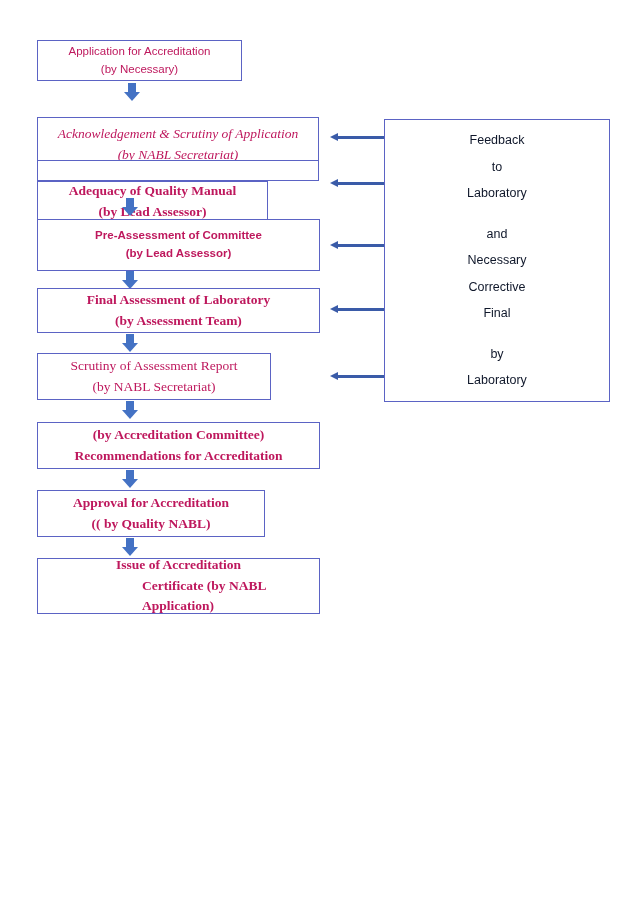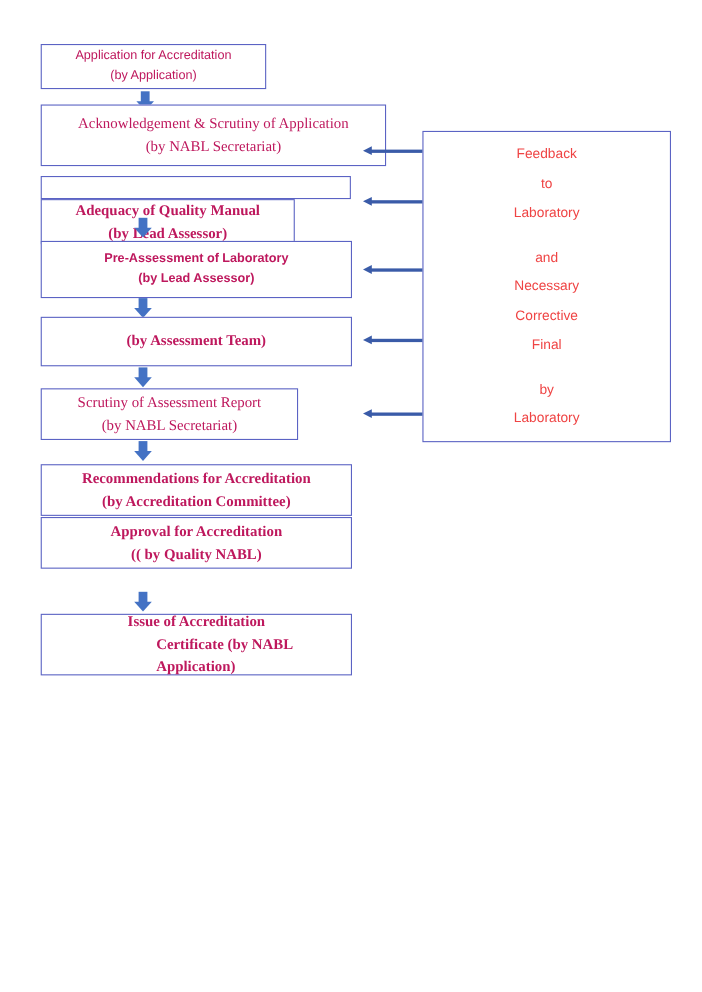--- a/index.html
+++ b/index.html
@@ -32,21 +32,21 @@
   
   .fbbox{
     position:absolute;
     border:1.3px solid #5B63C4;
     background:#ffffff;
     box-sizing:border-box;
     display:flex;flex-direction:column;
     align-items:center;justify-content:flex-start;
     padding-top:14px;
     font-family:"Liberation Sans", sans-serif;
-    font-size:12.5px;color:#ef4444;
+    font-size:12.5px;color:#0f172a;
   }
   .fbbox .fl{display:block;line-height:1.0;height:27px;white-space:nowrap;}
   .fbbox .fl.gap{height:14px;}
 
   
   .darr{position:absolute;}
   .darr .shaft{
     position:absolute;left:4px;top:0;width:8px;height:10px;background:#4472C4;
   }
   .darr .head{
@@ -71,85 +71,86 @@
   .box.indent .ln{white-space:nowrap;}
   .box.indent .ln.i2{padding-left:26px;}
 </style>
 </head>
 <body>
 
 <div class="canvas">
 
   <div class="box" style="left:37px;top:40px;width:205px;height:41px;">
     <span class="ln sans">Application for Accreditation</span>
-    <span class="ln sans">(by Application)</span>
+    <span class="ln sans">(by Necessary)</span>
   </div>
 
   <div class="darr" style="left:124px;top:83px;width:16px;height:19px;">
     <span class="shaft"></span>
     <span class="head"></span>
   </div>
 
-  <div class="box" style="left:37px;top:95px;width:314px;height:56px;">
+  <div class="box" style="left:37px;top:117px;width:282px;height:56px;font-style:italic;">
     <span class="ln serif">Acknowledgement  &amp; Scrutiny  of Application</span>
     <span class="ln serif">(by NABL  Secretariat)</span>
   </div>
 
   <div class="box" style="left:37px;top:160px;width:282px;height:21px;"></div>
 
   <div class="box" style="left:37px;top:181px;width:231px;height:41px;">
     <span class="ln serifb">Adequacy  of Quality  Manual</span>
     <span class="ln serifb">(by Lead Assessor)</span>
   </div>
 
   <div class="darr" style="left:122px;top:198px;width:16px;height:19px;">
     <span class="shaft"></span>
     <span class="head"></span>
   </div>
 
   <div class="box" style="left:37px;top:219px;width:283px;height:52px;">
-    <span class="ln sansb">Pre-Assessment of Laboratory</span>
+    <span class="ln sansb">Pre-Assessment of Committee</span>
     <span class="ln sansb">(by Lead Assessor)</span>
   </div>
 
   <div class="darr" style="left:122px;top:271px;width:16px;height:19px;">
     <span class="shaft"></span>
     <span class="head"></span>
   </div>
 
   <div class="box" style="left:37px;top:288px;width:283px;height:45px;">
+    <span class="ln serifb">Final  Assessment of Laboratory</span>
     <span class="ln serifb">(by Assessment Team)</span>
   </div>
 
   <div class="darr" style="left:122px;top:334px;width:16px;height:19px;">
     <span class="shaft"></span>
     <span class="head"></span>
   </div>
 
   <div class="box" style="left:37px;top:353px;width:234px;height:47px;">
     <span class="ln serif">Scrutiny  of Assessment  Report</span>
     <span class="ln serif">(by NABL  Secretariat)</span>
   </div>
 
   <div class="darr" style="left:122px;top:401px;width:16px;height:19px;">
     <span class="shaft"></span>
     <span class="head"></span>
   </div>
 
   <div class="box" style="left:37px;top:422px;width:283px;height:47px;">
+    <span class="ln serifb">(by Accreditation  Committee)</span>
     <span class="ln serifb">Recommendations  for Accreditation</span>
-    <span class="ln serifb">(by Accreditation  Committee)</span>
   </div>
 
   <div class="darr" style="left:122px;top:470px;width:16px;height:19px;">
     <span class="shaft"></span>
     <span class="head"></span>
   </div>
 
-  <div class="box" style="left:37px;top:470px;width:283px;height:47px;">
+  <div class="box" style="left:37px;top:490px;width:228px;height:47px;">
     <span class="ln serifb">Approval  for Accreditation</span>
     <span class="ln serifb">(( by Quality  NABL)</span>
   </div>
 
   <div class="darr" style="left:122px;top:538px;width:16px;height:19px;">
     <span class="shaft"></span>
     <span class="head"></span>
   </div>
 
   <div class="box indent" style="left:37px;top:558px;width:283px;height:56px;">

